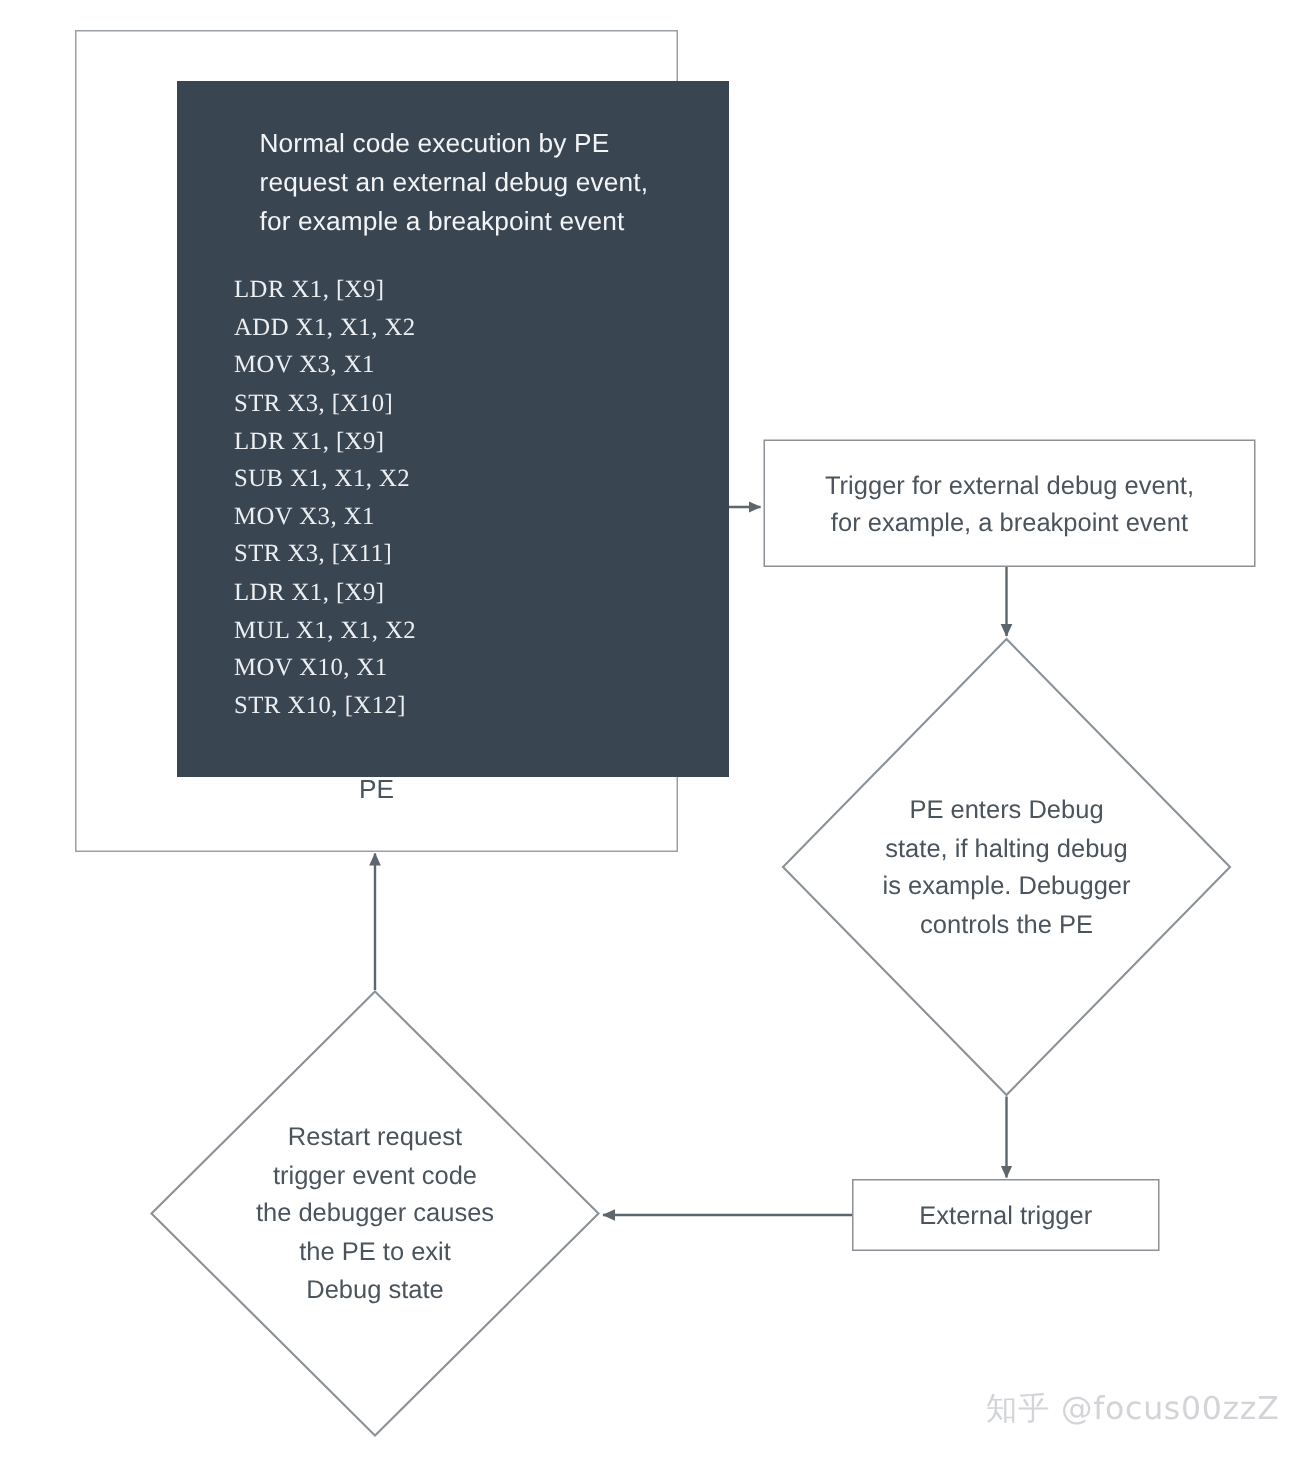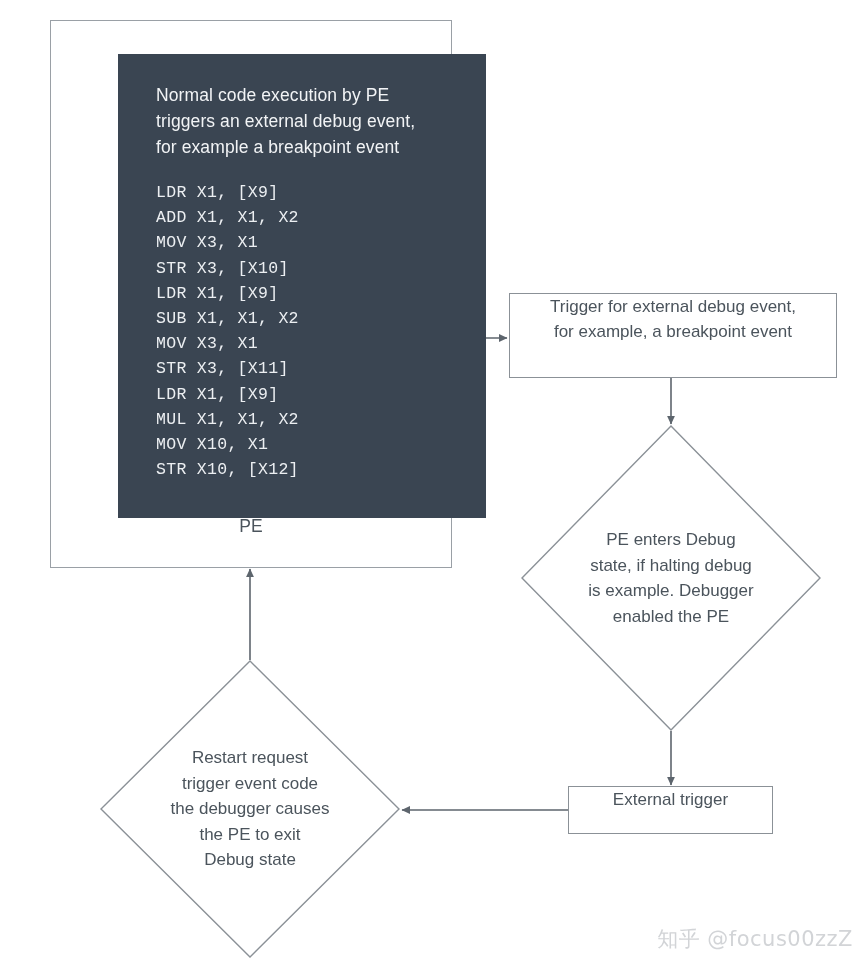--- a/index.html
+++ b/index.html
@@ -48,25 +48,25 @@
   }
 
   .code-intro {
     font-family: "Liberation Sans", sans-serif;
     font-size: 17.5px;
     line-height: 26px;
     color: #f2f4f6;
     letter-spacing: 0.1px;
     width: 300px;
   }
-  .code-intro div { white-space: nowrap; }
+  .code-intro div { white-space: nowrap; margin-left: 17px; }
 
   .code-listing {
     margin-top: 20px;
-    font-family: Liberation Mono, monospace;
+    font-family: Liberation Serif, serif;
     font-size: 16.5px;
     line-height: 25.2px;
     color: #eceff2;
     letter-spacing: 0.3px;
     white-space: pre;
   }
 
   .pe-label {
     position: absolute;
     left: 50px;
@@ -77,20 +77,21 @@
     color: #4b545c;
   }
 
   
   .box {
     position: absolute;
     border: 1.4px solid #8b9197;
     background: #ffffff;
     box-sizing: border-box;
     display: flex;
+    align-items: center;
     justify-content: center;
     text-align: center;
     font-size: 17px;
     line-height: 25px;
     color: #4b545c;
   }
 
   .box-trigger {
     left: 509px;
     top: 293px;
@@ -186,21 +187,21 @@
 
     <line x1="568" y1="810" x2="402" y2="810" stroke="#5d656d" stroke-width="1.6" marker-end="url(#arrowR)"></line>
 
     <line x1="250" y1="660" x2="250" y2="569" stroke="#5d656d" stroke-width="1.6" marker-end="url(#arrowD)"></line>
   </svg>
 
   <div class="pe-container">
     <div class="code-block">
       <div class="code-intro">
         <div>Normal code execution by PE</div>
-        <div>triggers an external debug event,</div>
+        <div>request an external debug event,</div>
         <div>for example a breakpoint event</div>
       </div>
       <div class="code-listing">LDR X1, [X9]
 ADD X1, X1, X2
 MOV X3, X1
 STR X3, [X10]
 LDR X1, [X9]
 SUB X1, X1, X2
 MOV X3, X1
 STR X3, [X11]
@@ -220,21 +221,21 @@
   </div>
 
   <div class="diamond diamond-debug">
     <svg width="300" height="306" viewBox="0 0 300 306">
       <polygon points="150,1 299,153 150,305 1,153" fill="#ffffff" stroke="#8b9197" stroke-width="1.4"></polygon>
     </svg>
     <div class="dtext">
       <div>PE enters Debug</div>
       <div>state, if halting debug</div>
       <div>is example. Debugger</div>
-      <div>enabled the PE</div>
+      <div>controls the PE</div>
     </div>
   </div>
 
   <div class="box box-extdbg">
     <span>External trigger</span>
   </div>
 
   <div class="diamond diamond-restart">
     <svg width="300" height="298" viewBox="0 0 300 298">
       <polygon points="150,1 299,149 150,297 1,149" fill="#ffffff" stroke="#8b9197" stroke-width="1.4"></polygon>

